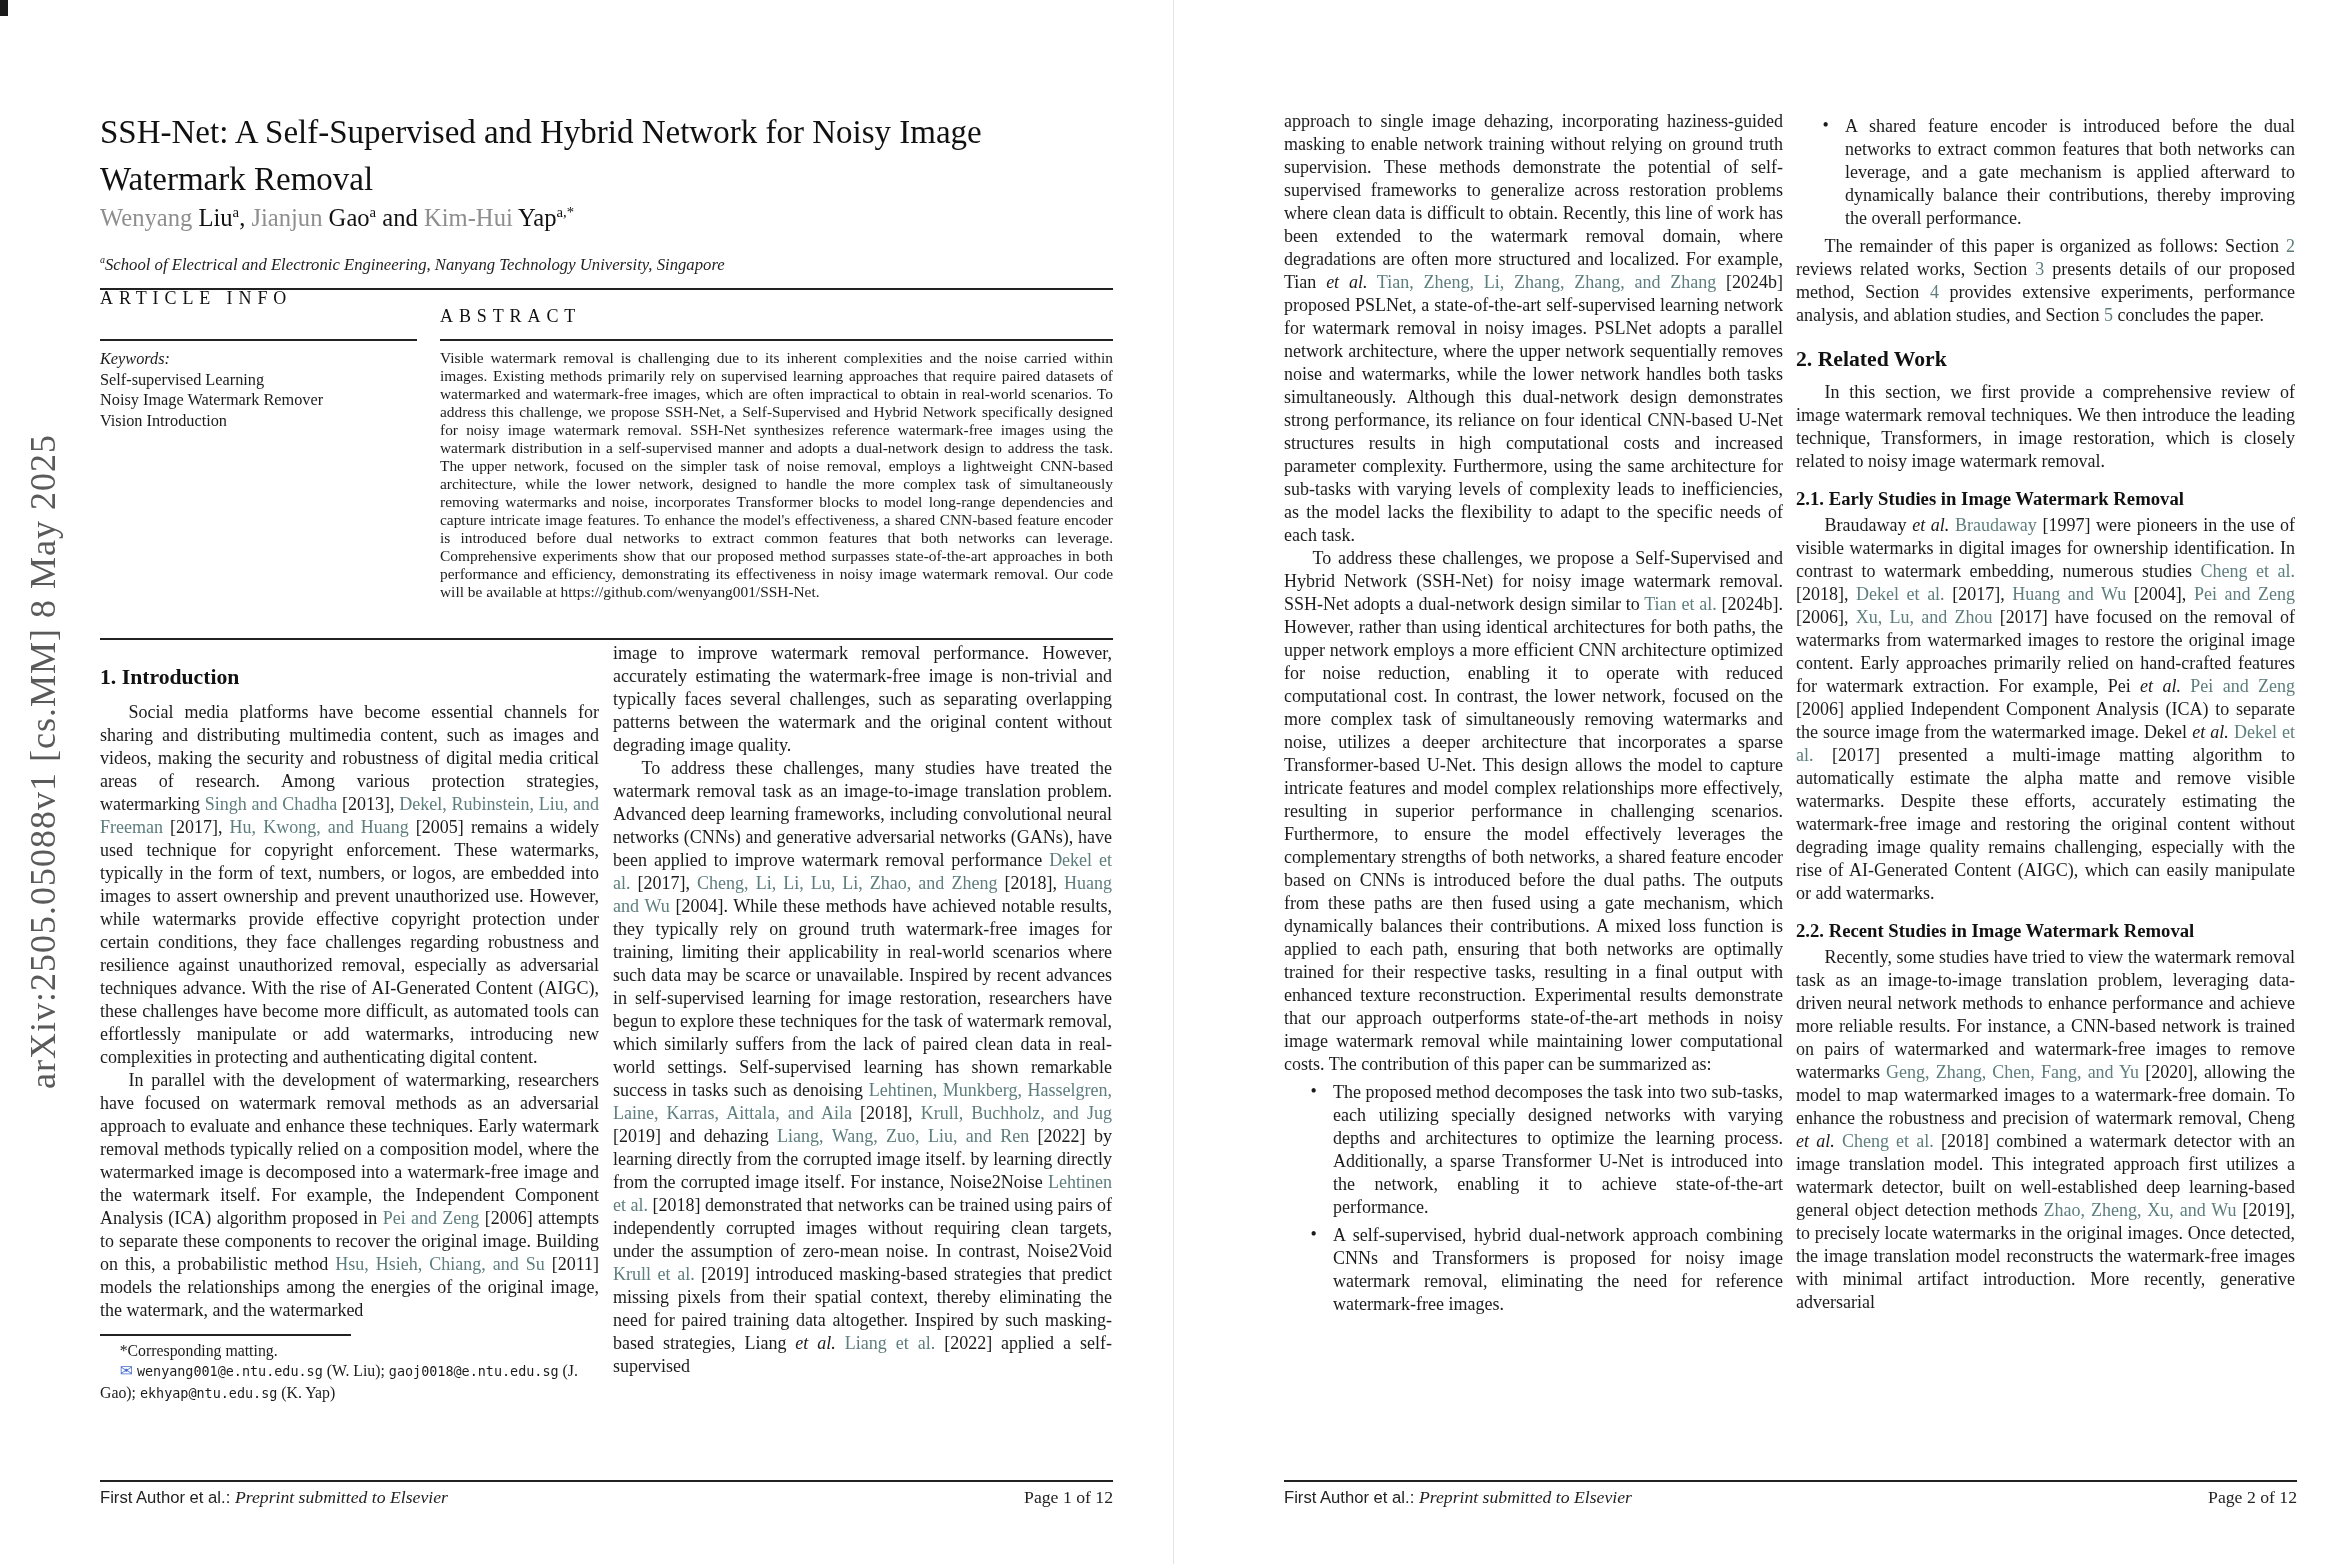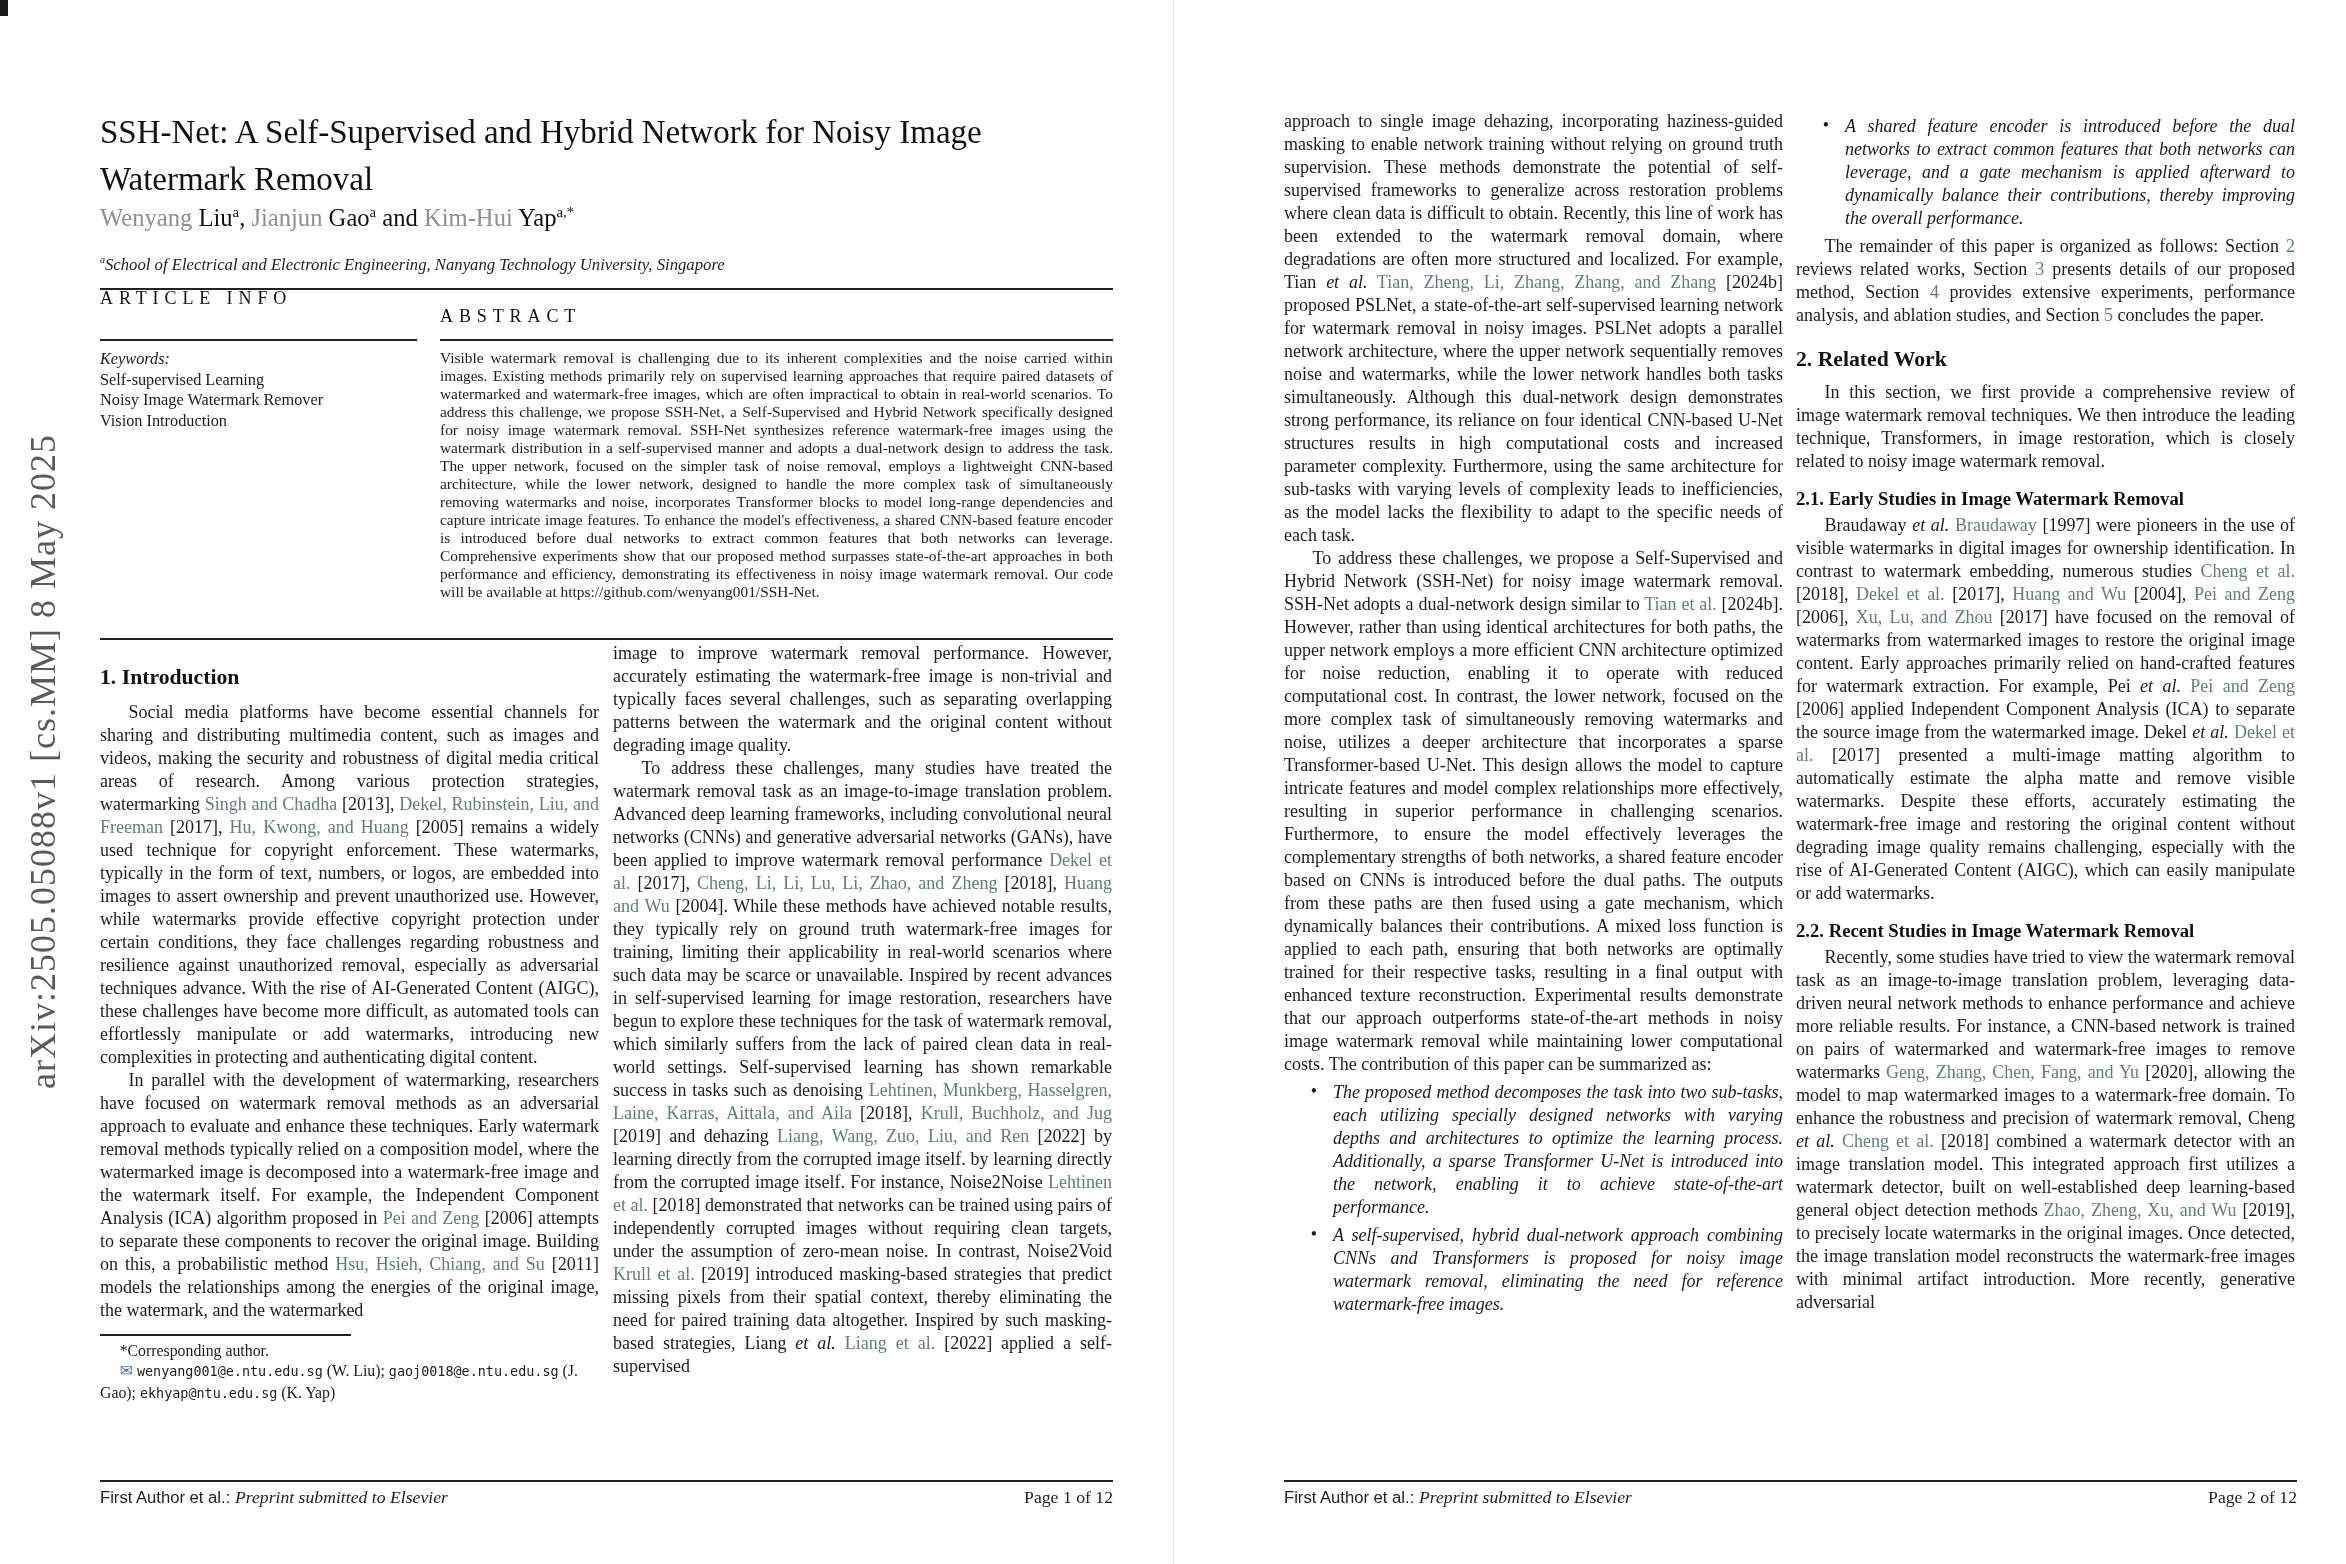--- a/index.html
+++ b/index.html
@@ -41,21 +41,21 @@
 
   p{margin:0;text-align:justify;}
   .body-text{font-size:18px;line-height:23px;}
   .indent{text-indent:28.6px;}
 
   h2,h3{margin:0;color:#111;}
   .section{font-size:21.7px;margin:0 0 11.8px 0;}
   .section-mid{font-size:21.7px;margin:21.7px 0 9.9px 0;}
   .subsection{font-size:18.7px;margin:13.8px 0 3.9px 0;}
 
-  .bullet{position:relative;padding-left:49px;margin:4.9px 0;font-style:italic;}
+  .bullet{position:relative;padding-left:49px;margin:4.9px 0;}
   .bullet::before{content:"\2022";position:absolute;left:26.6px;top:-1px;}
 
   .footnote{margin-top:11.8px;}
   .fn-rule{width:251px;height:2px;background:#222;margin:0 0 5.9px 0;}
   .fn-line{font-size:15.8px;line-height:19.7px;text-align:left;}
   .fn-line.first{text-indent:19.7px;}
   .fn-contact{text-indent:19.7px;text-align:left;font-size:15.8px;line-height:20.7px;}
 
   .footer-row{position:absolute;width:1013px;display:flex;justify-content:space-between;
               font-size:17.7px;color:#222;top:1487px;}
@@ -98,21 +98,21 @@
   <div class="rule rule-abs"></div>
   <div class="abstract">Visible watermark removal is challenging due to its inherent complexities and the noise carried within images. Existing methods primarily rely on supervised learning approaches that require paired datasets of watermarked and watermark-free images, which are often impractical to obtain in real-world scenarios. To address this challenge, we propose SSH-Net, a Self-Supervised and Hybrid Network specifically designed for noisy image watermark removal. SSH-Net synthesizes reference watermark-free images using the watermark distribution in a self-supervised manner and adopts a dual-network design to address the task. The upper network, focused on the simpler task of noise removal, employs a lightweight CNN-based architecture, while the lower network, designed to handle the more complex task of simultaneously removing watermarks and noise, incorporates Transformer blocks to model long-range dependencies and capture intricate image features. To enhance the model's effectiveness, a shared CNN-based feature encoder is introduced before dual networks to extract common features that both networks can leverage. Comprehensive experiments show that our proposed method surpasses state-of-the-art approaches in both performance and efficiency, demonstrating its effectiveness in noisy image watermark removal. Our code will be available at https://github.com/wenyang001/SSH-Net.</div>
   <div class="rule rule-absbottom"></div>
 
   <div class="col col1p1 body-text">
     <h2 class="section">1.  Introduction</h2>
     <p class="indent">Social media platforms have become essential channels for sharing and distributing multimedia content, such as images and videos, making the security and robustness of digital media critical areas of research. Among various protection strategies, watermarking <span class="cite">Singh and Chadha</span> [2013], <span class="cite">Dekel, Rubinstein, Liu, and Freeman</span> [2017], <span class="cite">Hu, Kwong, and Huang</span> [2005] remains a widely used technique for copyright enforcement. These watermarks, typically in the form of text, numbers, or logos, are embedded into images to assert ownership and prevent unauthorized use. However, while watermarks provide effective copyright protection under certain conditions, they face challenges regarding robustness and resilience against unauthorized removal, especially as adversarial techniques advance. With the rise of AI-Generated Content (AIGC), these challenges have become more difficult, as automated tools can effortlessly manipulate or add watermarks, introducing new complexities in protecting and authenticating digital content.</p>
     <p class="indent">In parallel with the development of watermarking, researchers have focused on watermark removal methods as an adversarial approach to evaluate and enhance these techniques. Early watermark removal methods typically relied on a composition model, where the watermarked image is decomposed into a watermark-free image and the watermark itself. For example, the Independent Component Analysis (ICA) algorithm proposed in <span class="cite">Pei and Zeng</span> [2006] attempts to separate these components to recover the original image. Building on this, a probabilistic method <span class="cite">Hsu, Hsieh, Chiang, and Su</span> [2011] models the relationships among the energies of the original image, the watermark, and the watermarked</p>
     <div class="footnote">
       <div class="fn-rule"></div>
-      <div class="fn-line first">*Corresponding author.</div>
+      <div class="fn-line first">*Corresponding matting.</div>
       <div class="fn-contact"><span class="env">✉</span> <span class="mono">wenyang001@e.ntu.edu.sg</span> (W. Liu); <span class="mono">gaoj0018@e.ntu.edu.sg</span> (J. Gao); <span class="mono">ekhyap@ntu.edu.sg</span> (K. Yap)</div>
     </div>
   </div>
 
   <div class="col col2p1 body-text">
     <p>image to improve watermark removal performance. However, accurately estimating the watermark-free image is non-trivial and typically faces several challenges, such as separating overlapping patterns between the watermark and the original content without degrading image quality.</p>
     <p class="indent">To address these challenges, many studies have treated the watermark removal task as an image-to-image translation problem. Advanced deep learning frameworks, including convolutional neural networks (CNNs) and generative adversarial networks (GANs), have been applied to improve watermark removal performance <span class="cite">Dekel et al.</span> [2017], <span class="cite">Cheng, Li, Li, Lu, Li, Zhao, and Zheng</span> [2018], <span class="cite">Huang and Wu</span> [2004]. While these methods have achieved notable results, they typically rely on ground truth watermark-free images for training, limiting their applicability in real-world scenarios where such data may be scarce or unavailable. Inspired by recent advances in self-supervised learning for image restoration, researchers have begun to explore these techniques for the task of watermark removal, which similarly suffers from the lack of paired clean data in real-world settings. Self-supervised learning has shown remarkable success in tasks such as denoising <span class="cite">Lehtinen, Munkberg, Hasselgren, Laine, Karras, Aittala, and Aila</span> [2018], <span class="cite">Krull, Buchholz, and Jug</span> [2019] and dehazing <span class="cite">Liang, Wang, Zuo, Liu, and Ren</span> [2022] by learning directly from the corrupted image itself. by learning directly from the corrupted image itself. For instance, Noise2Noise <span class="cite">Lehtinen et al.</span> [2018] demonstrated that networks can be trained using pairs of independently corrupted images without requiring clean targets, under the assumption of zero-mean noise. In contrast, Noise2Void <span class="cite">Krull et al.</span> [2019] introduced masking-based strategies that predict missing pixels from their spatial context, thereby eliminating the need for paired training data altogether. Inspired by such masking-based strategies, Liang <span class="it">et al.</span> <span class="cite">Liang et al.</span> [2022] applied a self-supervised</p>
   </div>
 
   <div class="rule rule-footer1"></div>

